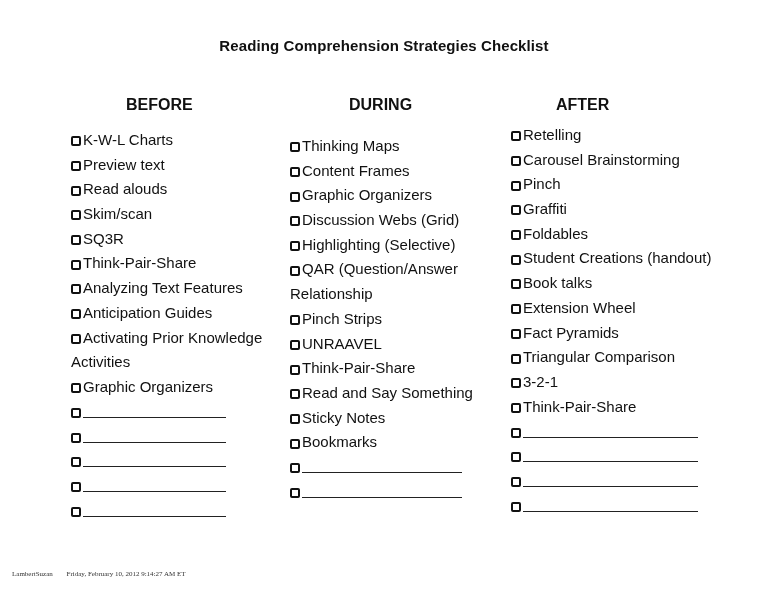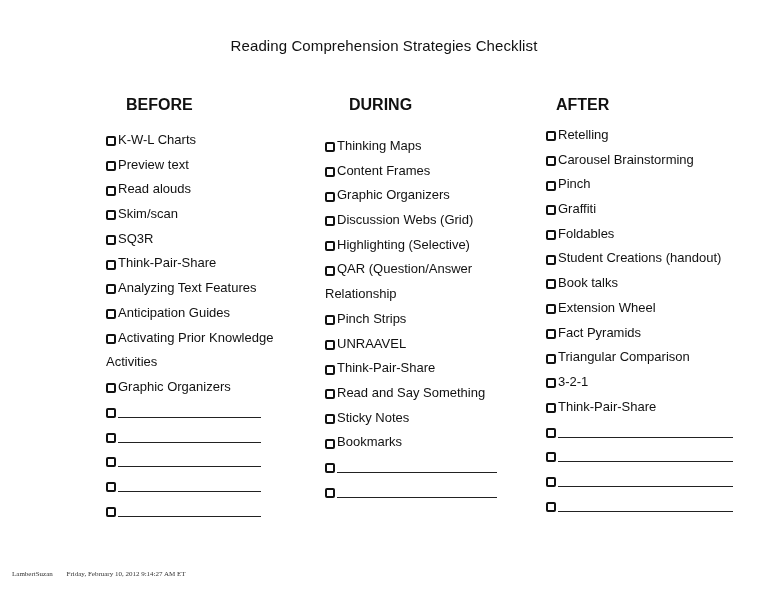--- a/index.html
+++ b/index.html
@@ -15,35 +15,34 @@
       font-family: "Liberation Sans", sans-serif;
       color: #111111;
     }
     .title {
       position: absolute;
       left: 0;
       width: 768px;
       top: 37px;
       text-align: center;
       font-size: 15px;
-      font-weight: normal;
+      font-weight: bold;
       letter-spacing: 0.1px;
     }
     .col-header {
       position: absolute;
       top: 96px;
       font-size: 16px;
       font-weight: bold;
       white-space: nowrap;
     }
     .col {
       position: absolute;
-      font-size: 13px;
+      font-size: 15px;
       line-height: 24.7px;
-      margin-left: 35px;
     }
     .item {
       display: flex;
       align-items: center;
       height: 24.7px;
       white-space: nowrap;
     }
     .item.cont {
       padding-left: 0;
     }

